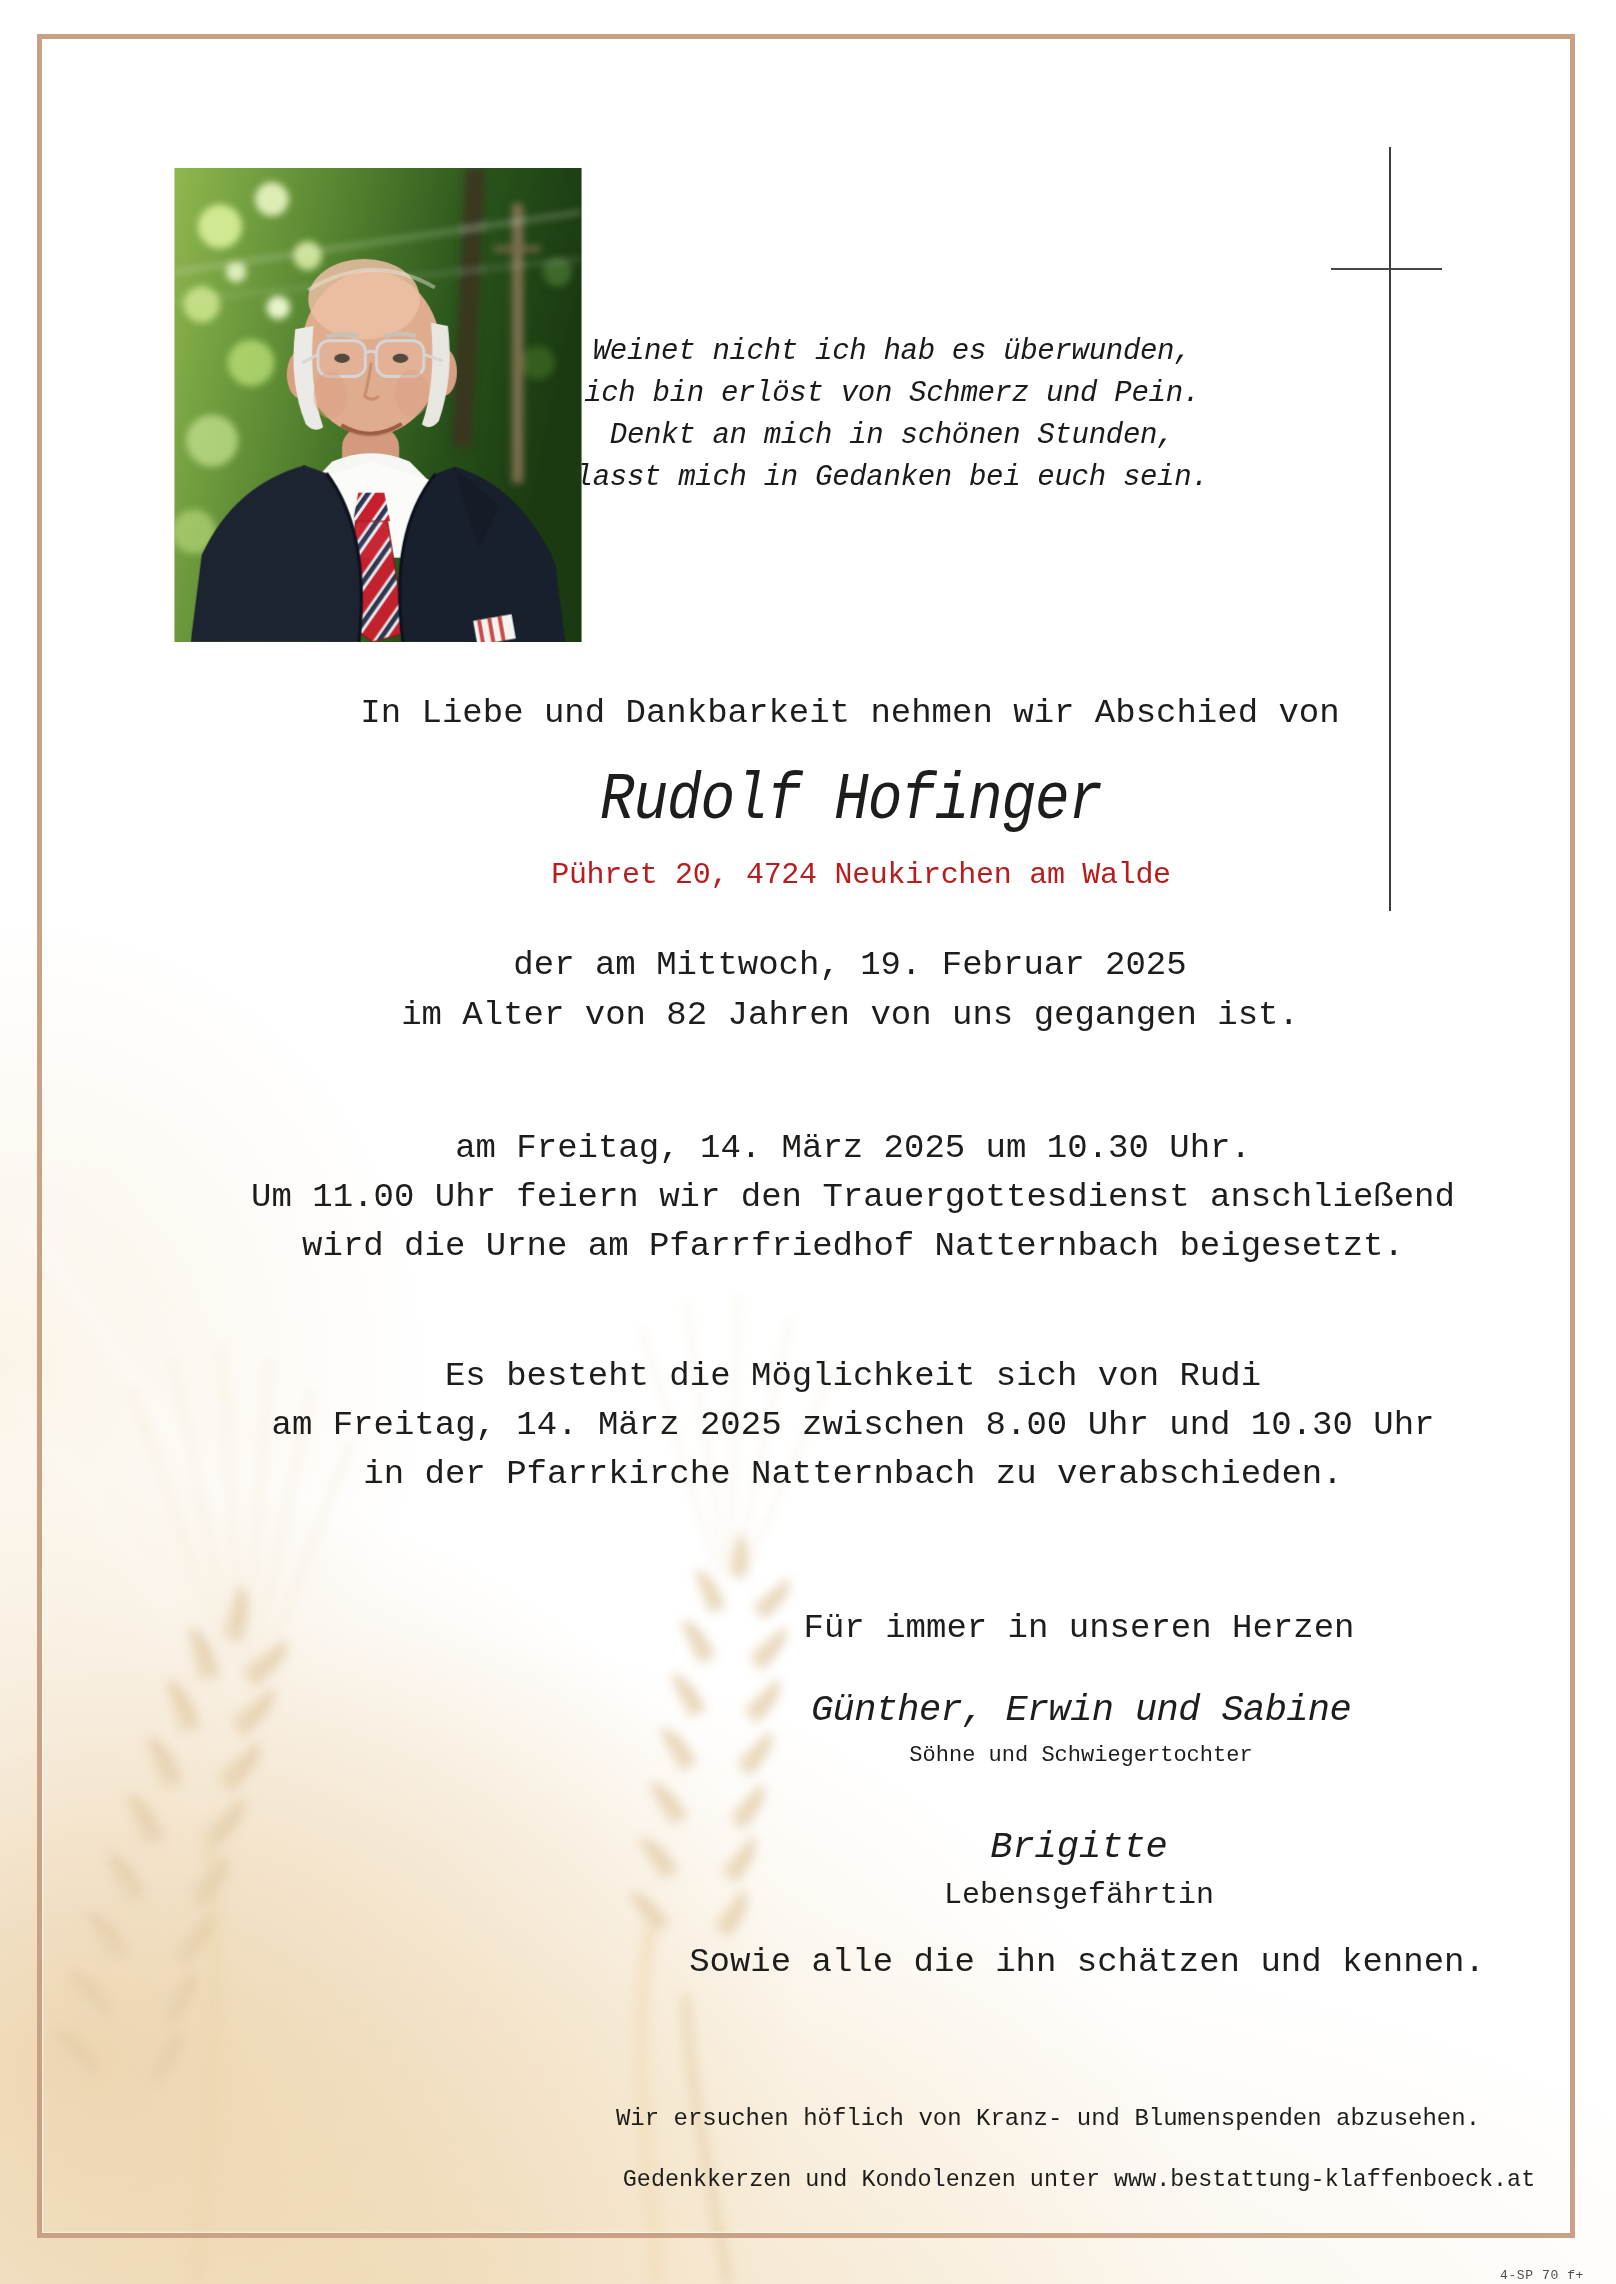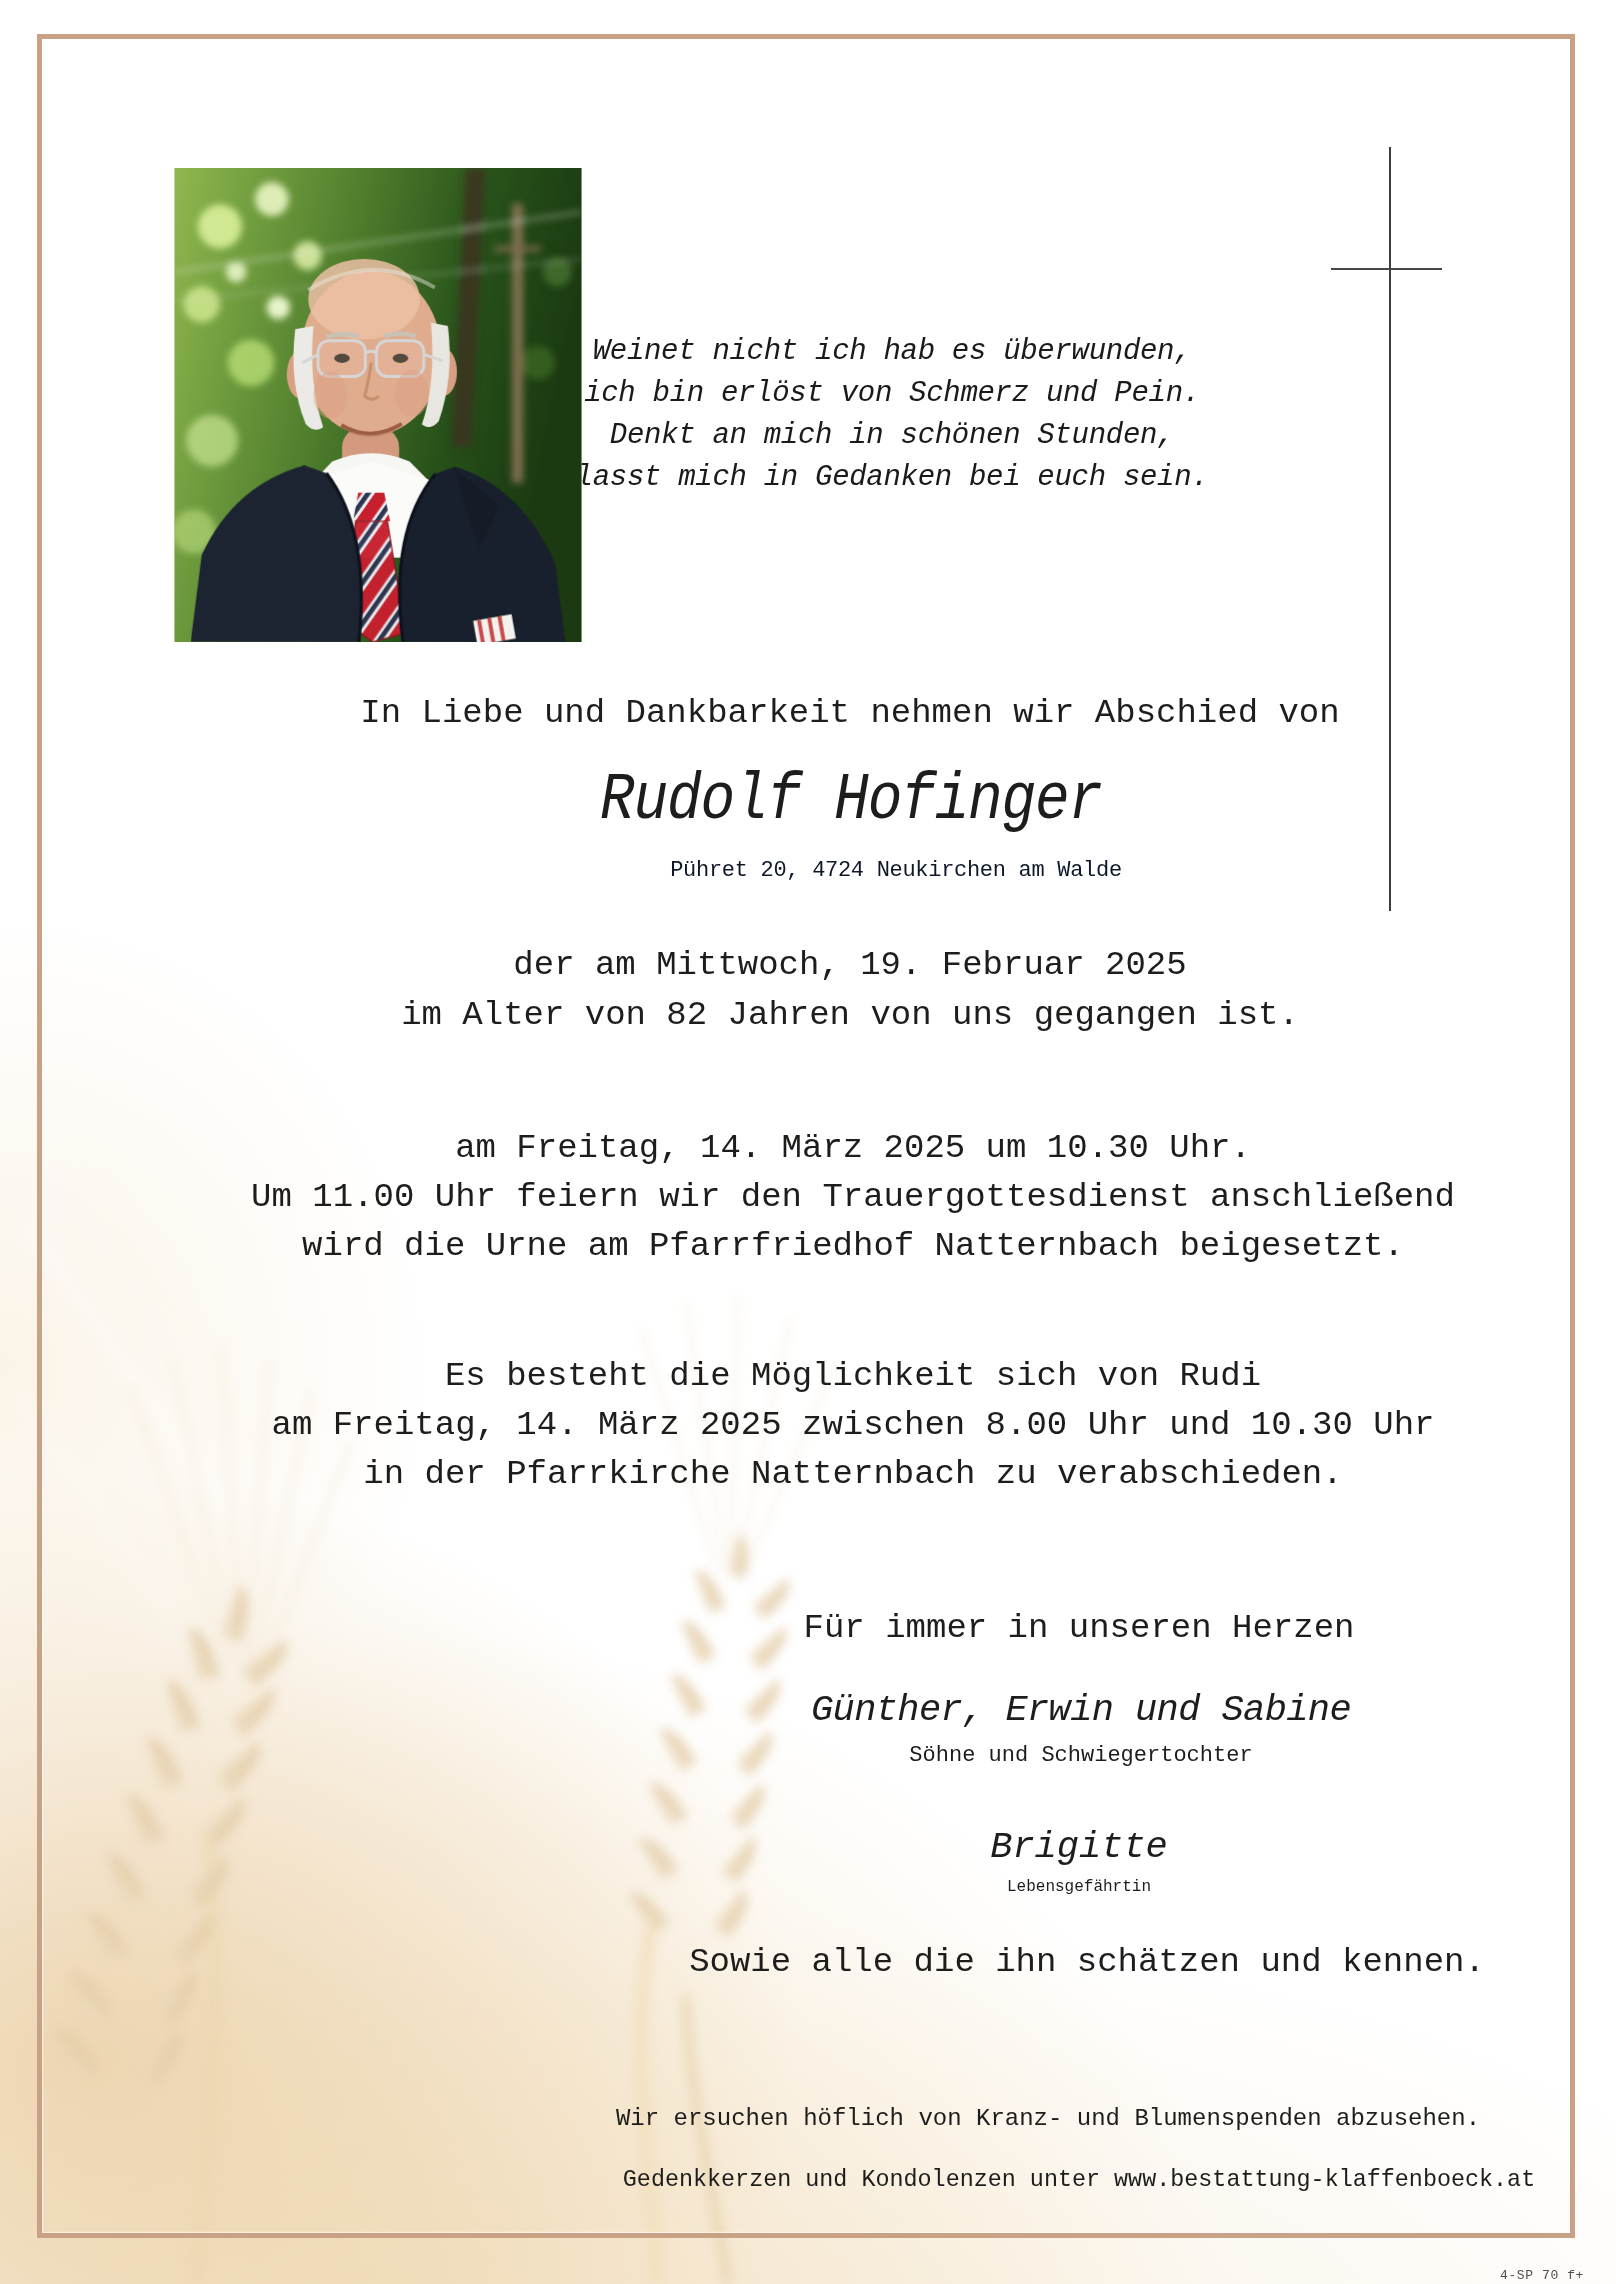--- a/index.html
+++ b/index.html
@@ -30,29 +30,29 @@
   .photo{position:absolute;left:174px;top:168px;width:408px;height:474px;}
   .cross-v{position:absolute;left:1389px;top:147px;width:1.9px;height:764px;background:#3c3c3c;}
   .cross-h{position:absolute;left:1331px;top:268px;width:111px;height:1.9px;background:#474747;}
 
   .t{position:absolute;white-space:nowrap;transform:translateX(-50%);text-align:center;}
   .t div{white-space:nowrap;}
 
   .poem{left:892px;top:331px;font-size:29px;line-height:42px;font-style:italic;letter-spacing:-0.3px;color:#1a1a19;}
   .intro{left:850px;top:694px;font-size:34px;}
   .name{left:851px;top:762px;font-size:67px;font-style:italic;letter-spacing:-1.3px;transform:translateX(-50%) scaleX(0.86);}
-  .addr{left:896px;top:858px;font-size:22px;letter-spacing:-0.3px;color:#0f172a;}
+  .addr{left:861px;top:858px;font-size:30px;letter-spacing:-0.3px;color:#b91c1c;}
   .passing{left:850px;top:940px;font-size:34px;line-height:50px;}
   .rosary{left:853px;top:1124px;font-size:34px;line-height:49px;}
   .possib{left:853px;top:1352px;font-size:34px;line-height:49px;}
   .remember{left:1079px;top:1609px;font-size:34px;}
   .names1{left:1081px;top:1689px;font-size:37px;font-style:italic;letter-spacing:-0.6px;}
   .rel1{left:1081px;top:1743px;font-size:22px;}
   .names2{left:1079px;top:1826px;font-size:37px;font-style:italic;}
-  .rel2{left:1079px;top:1878px;font-size:16px;}
+  .rel2{left:1079px;top:1878px;font-size:30px;}
   .closing{left:1079px;top:1943px;font-size:34px;margin-left:8px;}
   .flowers{left:1024px;top:2105px;font-size:24px;margin-left:24px;}
   .condol{left:1079px;top:2167px;font-size:23.4px;}
   .printmark{
     position:absolute;left:1500px;top:2242px;font-size:13px;color:#4e4e4e;
     letter-spacing:0.6px;filter:blur(0.4px);white-space:nowrap;margin-top:26px;
   }
 </style>
 </head>
 <body>

